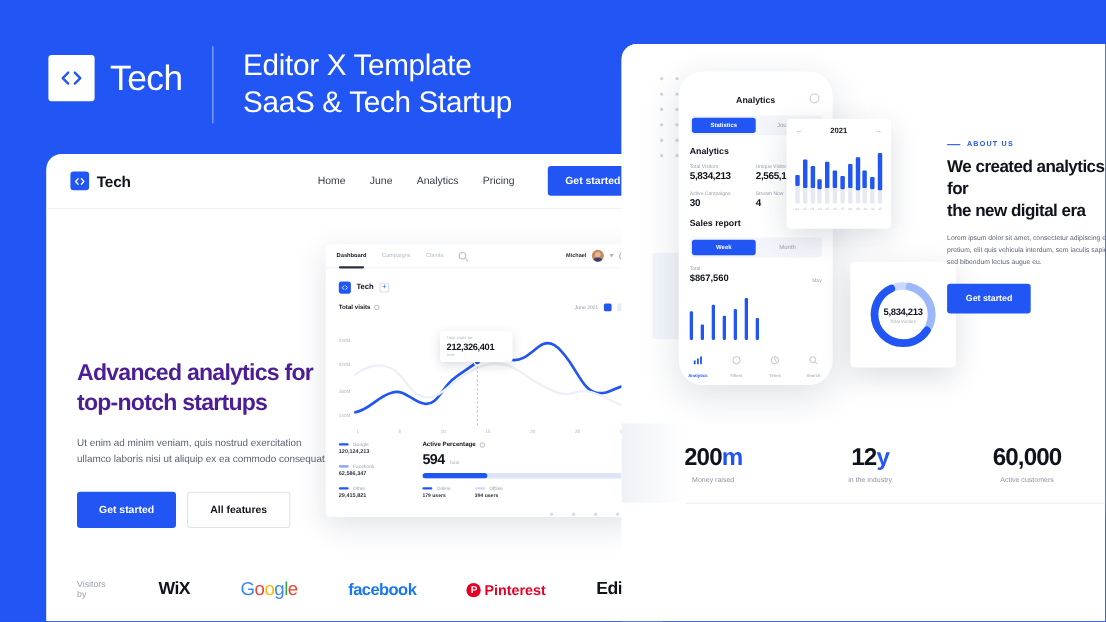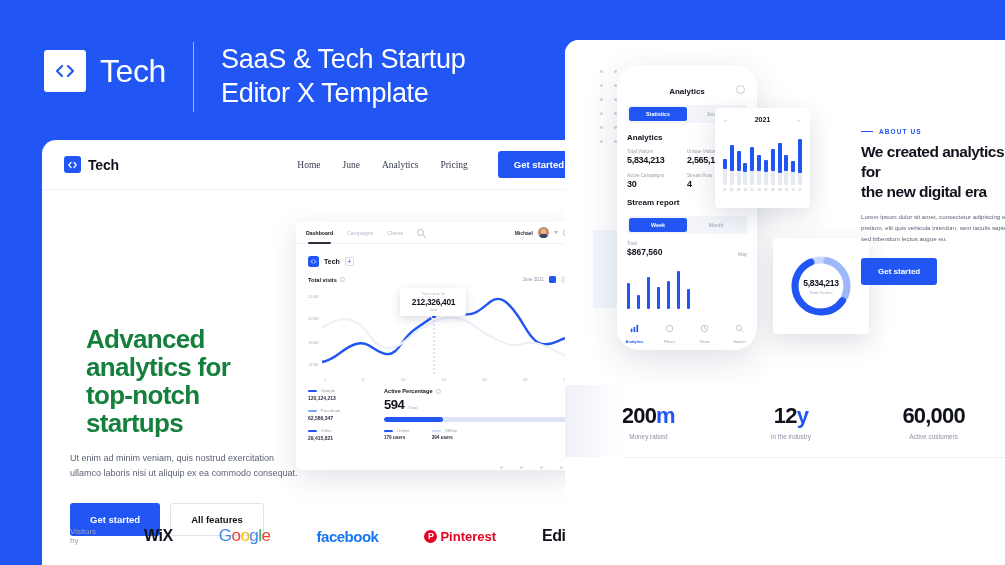--- a/index.html
+++ b/index.html
@@ -30,29 +30,29 @@
   }
   .site-nav {
     height: 50px; border-bottom: 1px solid #eef1f6;
     display: flex; align-items: center; padding: 0 22px;
   }
   .nav-brand { display: flex; align-items: center; gap: 7px; }
   .nav-logo { width: 17px; height: 17px; background: #2156f5; border-radius: 3px;
     display:flex; align-items:center; justify-content:center; }
   .nav-word { font-size: 14px; font-weight: 600; color: #10131c; letter-spacing: -0.2px;}
   .nav-links { margin-left: auto; display: flex; align-items: center; gap: 22px; }
-  .nav-links a { font-size: 9.5px; color: #353b4a; text-decoration: none; font-family: Liberation Serif, serif; }
+  .nav-links a { font-size: 9.5px; color: #353b4a; text-decoration: none; }
   .nav-cta {
     background: #2156f5; color: #fff; font-size: 9.5px; font-weight: 600;
     padding: 8px 16px; border: none; border-radius: 3px; margin-left: 8px; cursor: pointer;
   }
 
   .hero { position: relative; height: 375px; }
   .hero-copy { position: absolute; left: 28px; top: 135px; width: 230px; }
-  .hero-h1 { font-size: 26px; line-height: 28px; font-weight: 700; color: #15803d; letter-spacing: -0.7px; margin-left: 16px; }
+  .hero-h1 { font-size: 21px; line-height: 28px; font-weight: 700; color: #4c1d95; letter-spacing: -0.7px; }
   .hero-p { margin-top: 14px; font-size: 9px; line-height: 15px; color: #5b6274; }
   .hero-btns { margin-top: 22px; display: flex; gap: 10px; }
   .btn-primary { background: #2156f5; color:#fff; font-size: 9.5px; font-weight: 600;
     padding: 11px 20px; border: none; border-radius: 3px; cursor: pointer; }
   .btn-ghost { background: #fff; color:#10131c; font-size: 9.5px; font-weight: 600;
     padding: 10px 20px; border: 1px solid #dfe3ec; border-radius: 3px; cursor: pointer; }
 
   
   .trusted { position: absolute; left: 28px; top: 336px; width: 520px; display:flex; align-items:center; }
   .trusted-label { font-size: 8px; color: #9aa1b1; }
@@ -94,21 +94,21 @@
   .dash-brand-name { font-size:7px;font-weight:700;color:#10131c;}
   .dash-plus { width:9px;height:9px;border:1px solid #d8dce6;border-radius:2px;color:#2156f5;font-size:7px;line-height:7px;text-align:center;}
   .dash-row { display:flex; align-items:center; margin-top:9px; }
   .dash-row-title { font-size:5.6px;font-weight:700;color:#10131c;}
   .info-o { width:5px;height:5px;border:0.7px solid #c3c8d4;border-radius:50%;margin-left:3px;}
   .dash-row-right { margin-left:auto; display:flex; align-items:center; gap:5px;}
   .dash-date { font-size:4.6px; color:#8d94a4; }
   .mini-sq { width:7px;height:7px;border-radius:1.5px;background:#2156f5;}
   .mini-sq.grey { background:#e8ebf2;}
 
-  .chart-wrap { position:relative; margin-top:7px; height:92px;text-align:center; }
+  .chart-wrap { position:relative; margin-top:20px; height:92px; }
   .ylab { position:absolute; left:0; font-size:4.2px; color:#b0b6c4; }
   .xaxis { position:absolute; left:16px; right:0; bottom:0; display:flex; justify-content:space-between; font-size:4.2px; color:#b0b6c4; }
   .chart-svg { position:absolute; left:14px; top:0; }
   .tooltip {
     position:absolute; left:92px; top:-2px; width:66px; background:#fff; border-radius:3px;
     box-shadow:0 3px 10px rgba(24,39,75,.16); padding:4px 5px 4px 6px;
   }
   .tt-cap { font-size:3.4px; color:#a9afbd; letter-spacing:.2px;}
   .tt-val { font-size:8.4px; font-weight:700; color:#10131c; letter-spacing:-.3px; margin-top:1px;}
   .tt-sub { font-size:3.4px; color:#a9afbd; margin-top:1px;}
@@ -236,22 +236,22 @@
       <div class="logo-mark">
         <svg width="22" height="16" viewBox="0 0 22 16">
             <path d="M8 3 L3 8 L8 13" fill="none" stroke="#2156f5" stroke-width="2.1" stroke-linecap="round" stroke-linejoin="round"></path>
             <path d="M14 3 L19 8 L14 13" fill="none" stroke="#2156f5" stroke-width="2.1" stroke-linecap="round" stroke-linejoin="round"></path>
           </svg>
       </div>
       <div class="logo-word">Tech</div>
     </div>
     <div class="banner-divider"></div>
     <div class="banner-title">
+      <div>Editor X Template</div>
       <div>SaaS &amp; Tech Startup</div>
-      <div>Editor X Template</div>
     </div>
   </div>
 
   <div class="site-card">
 
     <div class="site-nav">
       <div class="nav-brand">
         <div class="nav-logo">
           <svg width="11" height="8" viewBox="0 0 22 16">
               <path d="M8 3 L3.5 8 L8 13" fill="none" stroke="#fff" stroke-width="2.4" stroke-linecap="round" stroke-linejoin="round"></path>
@@ -490,21 +490,21 @@
           </div>
           <div>
             <div class="ph-k">Active Campaigns</div>
             <div class="ph-v sm">30</div>
           </div>
           <div>
             <div class="ph-k">Stream Now</div>
             <div class="ph-v sm">4</div>
           </div>
         </div>
-        <div class="ph-sec" style="margin-top:9px">Stream report</div>
+        <div class="ph-sec" style="margin-top:9px">Sales report</div>
         <div class="ph-tabs">
           <div class="ph-tab active">Week</div>
           <div class="ph-tab">Month</div>
         </div>
         <div style="display:flex;align-items:flex-end;margin:7px 10px 0 10px">
           <div>
             <div class="ph-total">Total</div>
             <div class="ph-amt">$867,560</div>
           </div>
           <div class="ph-total" style="margin-left:auto">May</div>

